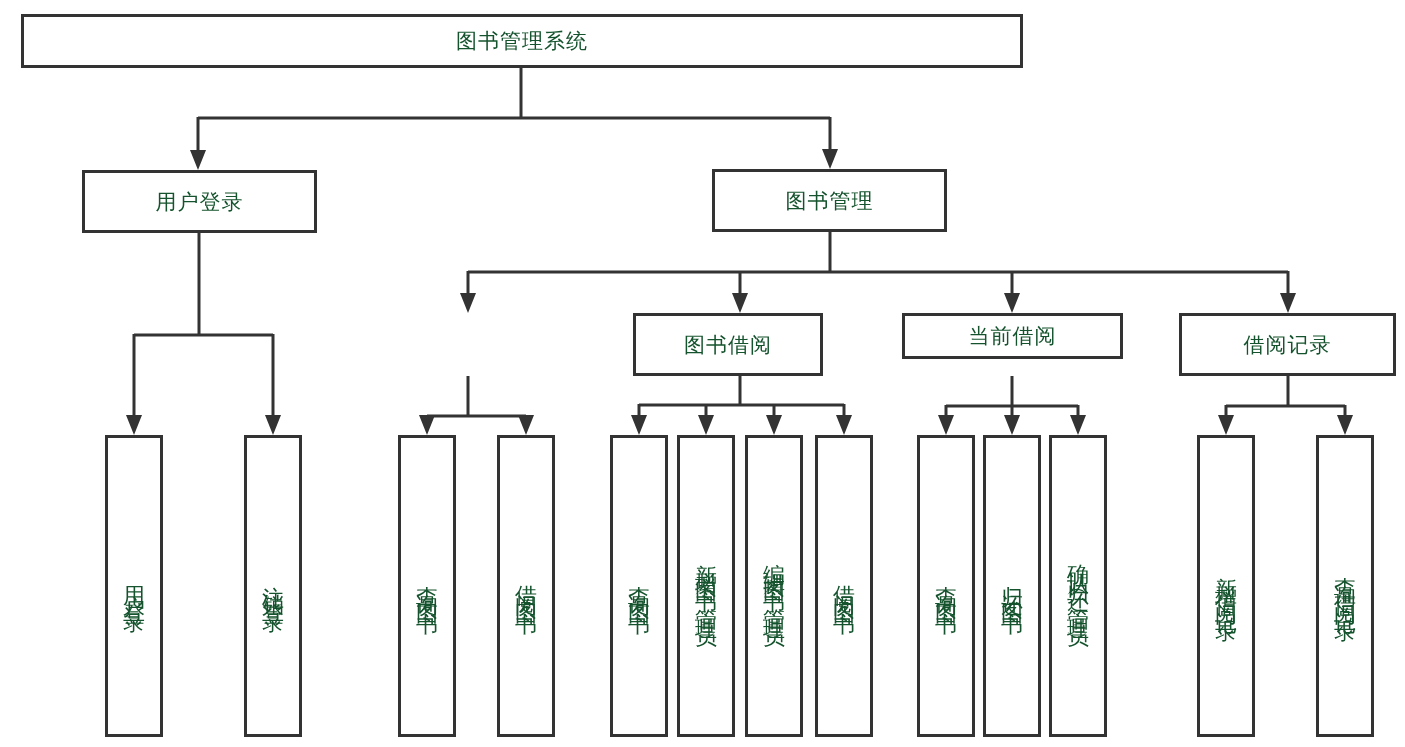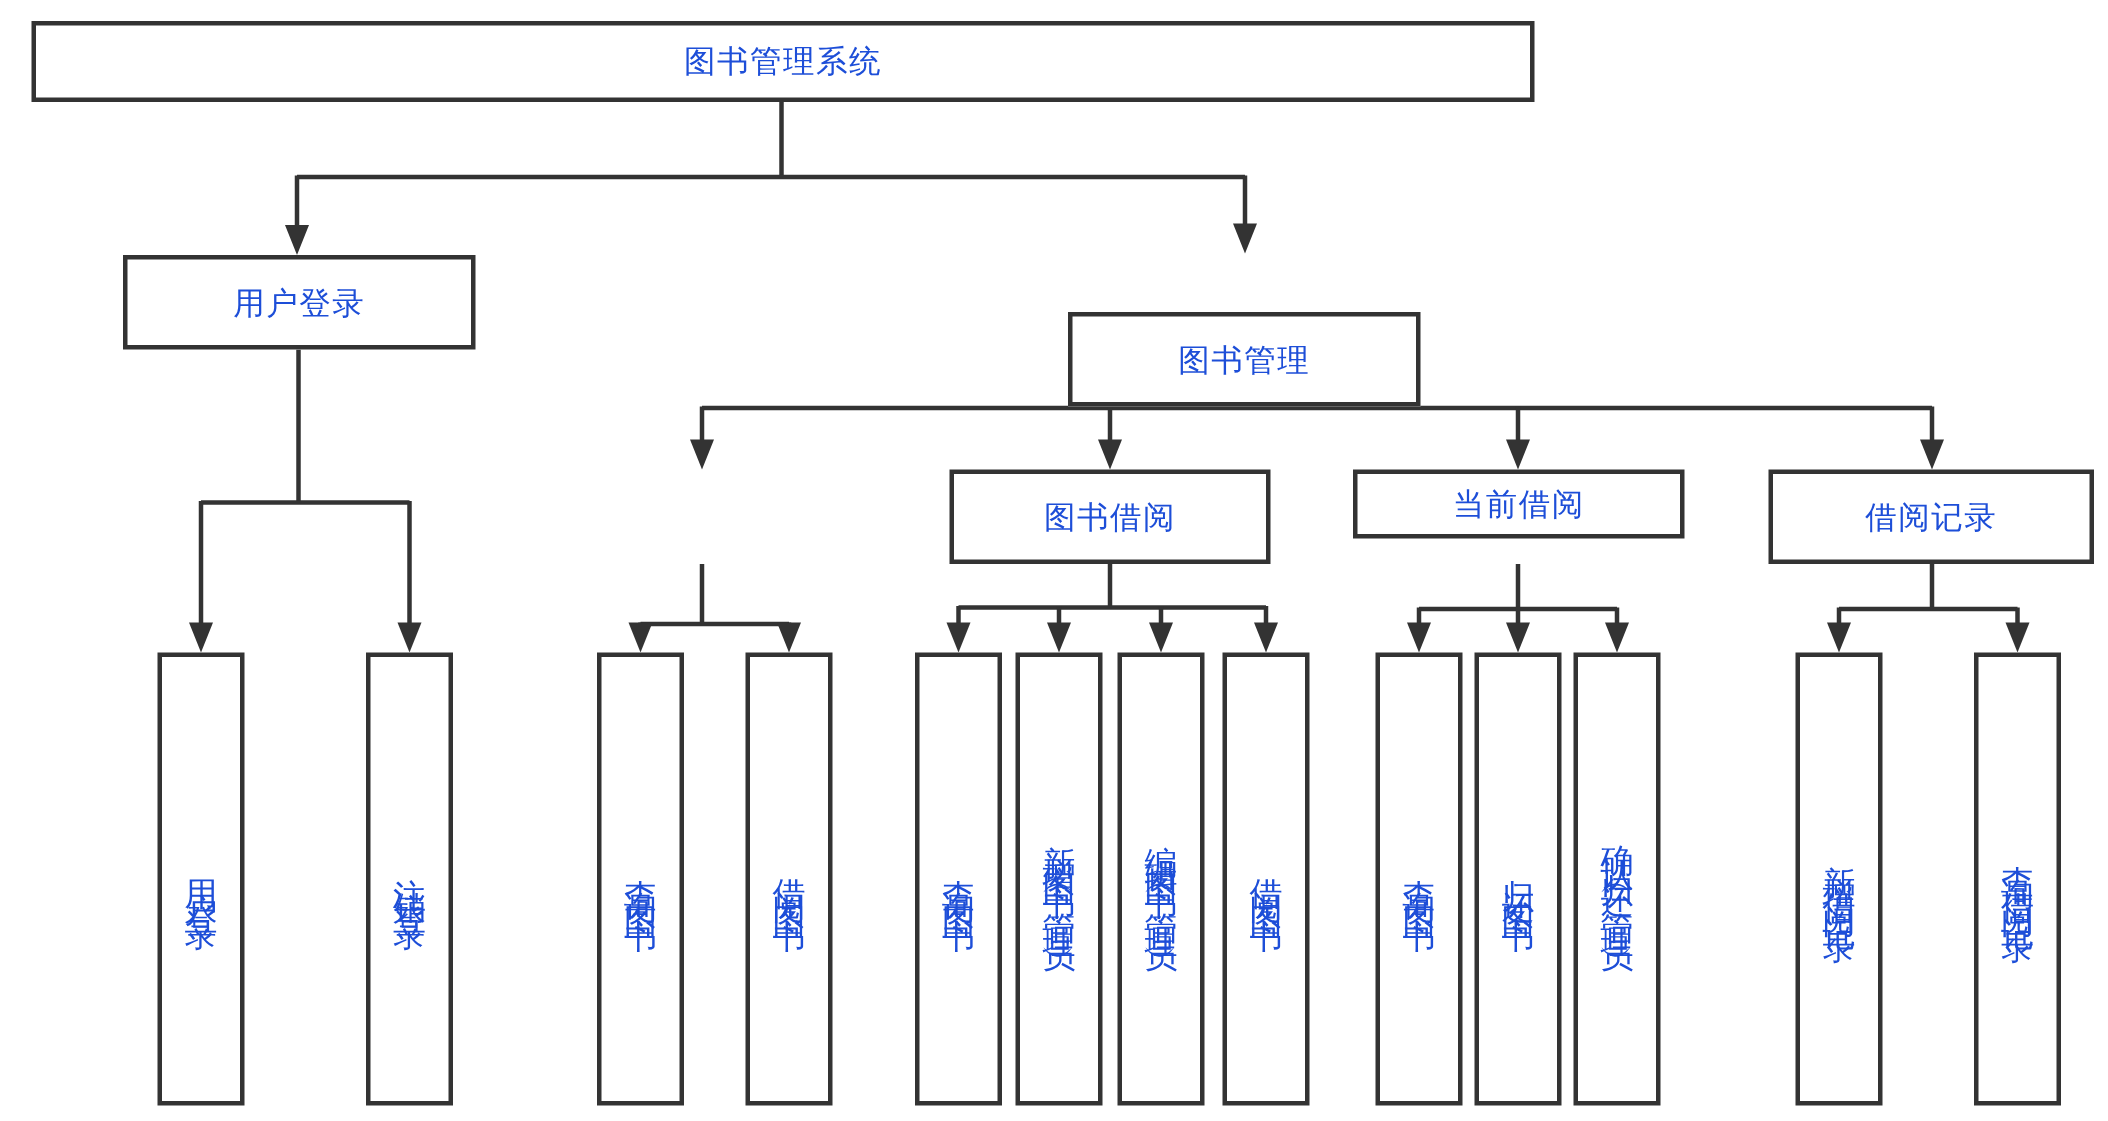--- a/index.html
+++ b/index.html
@@ -10,21 +10,21 @@
     font-family:"Liberation Sans", sans-serif;
     overflow:hidden;
   }
   .wires{position:absolute;left:0;top:0;width:1405px;height:747px;}
   .node{
     position:absolute;
     box-sizing:border-box;
     background:#ffffff;
     border:3px solid #333333;
     display:flex;align-items:center;justify-content:center;
-    color:#1d4ed8;
+    color:#14532d;
     font-size:21px;
     font-weight:500;
     letter-spacing:1px;
     text-align:center;
   }
   .node.vert{
     writing-mode:vertical-rl;
     text-orientation:mixed;
     font-size:22px;
     letter-spacing:9px;
@@ -107,23 +107,23 @@
       <polygon points="1004,415 1020,415 1012,435"></polygon>
       <polygon points="1070,415 1086,415 1078,435"></polygon>
       <polygon points="1218,415 1234,415 1226,435"></polygon>
       <polygon points="1337,415 1353,415 1345,435"></polygon>
     </g>
   </svg>
 
   <div class="node" style="left:21px;top:14px;width:1002px;height:54px;">图书管理系统</div>
 
   <div class="node" style="left:82px;top:170px;width:235px;height:63px;">用户登录</div>
-  <div class="node" style="left:712px;top:169px;width:235px;height:63px;margin-top:39px;">图书管理</div>
+  <div class="node" style="left:712px;top:169px;width:235px;height:63px;">图书管理</div>
 
-  <div class="node" style="left:633px;top:313px;width:214px;height:63px;">图书借阅</div>
+  <div class="node" style="left:633px;top:313px;width:190px;height:63px;">图书借阅</div>
   <div class="node" style="left:902px;top:313px;width:221px;height:46px;">当前借阅</div>
   <div class="node" style="left:1179px;top:313px;width:217px;height:63px;">借阅记录</div>
 
   <div class="node vert" style="left:105px;top:435px;width:58px;height:302px;">用户登录</div>
   <div class="node vert" style="left:244px;top:435px;width:58px;height:302px;">注销登录</div>
 
   <div class="node vert" style="left:398px;top:435px;width:58px;height:302px;">查询图书</div>
   <div class="node vert" style="left:497px;top:435px;width:58px;height:302px;">借阅图书</div>
 
   <div class="node vert" style="left:610px;top:435px;width:58px;height:302px;">查询图书</div>

